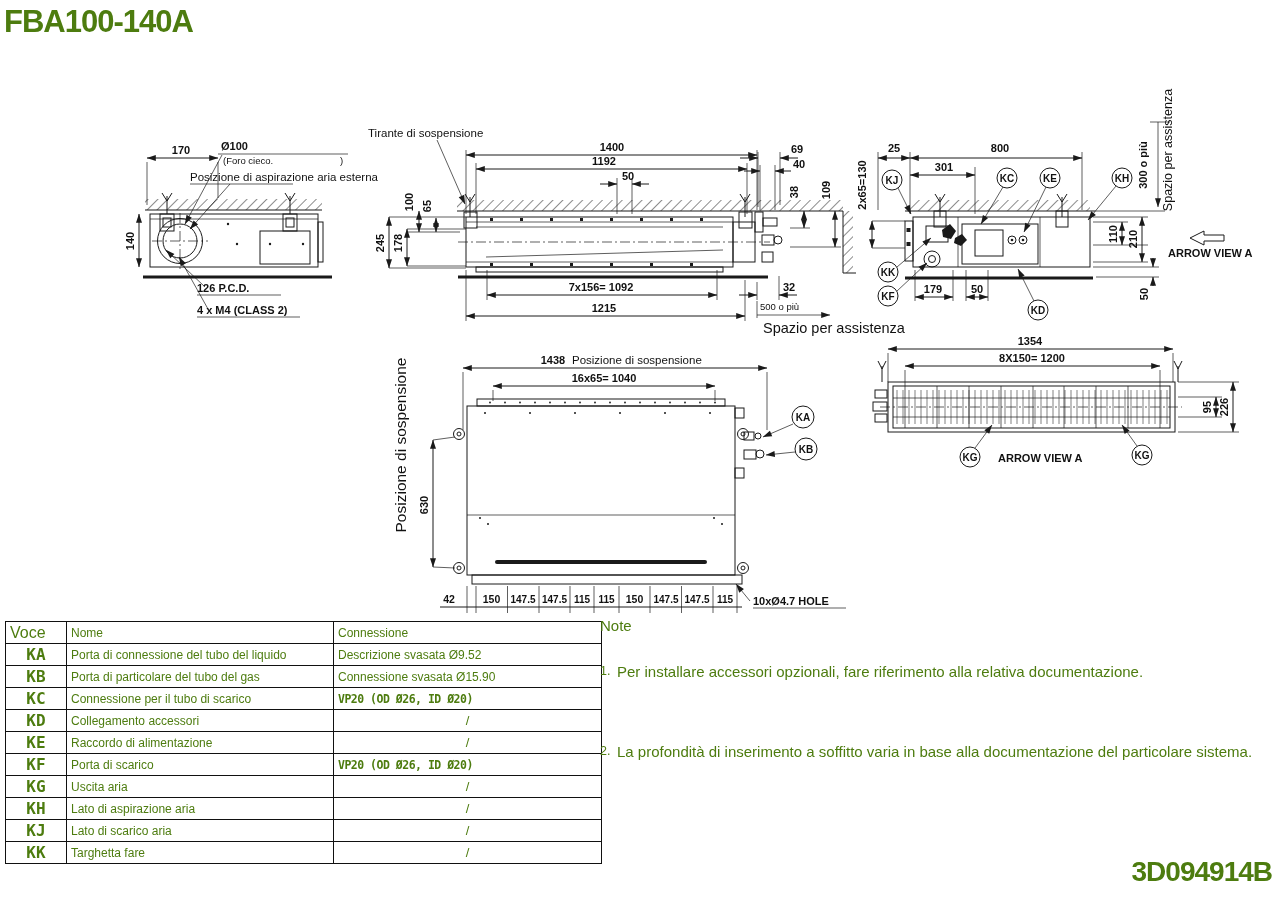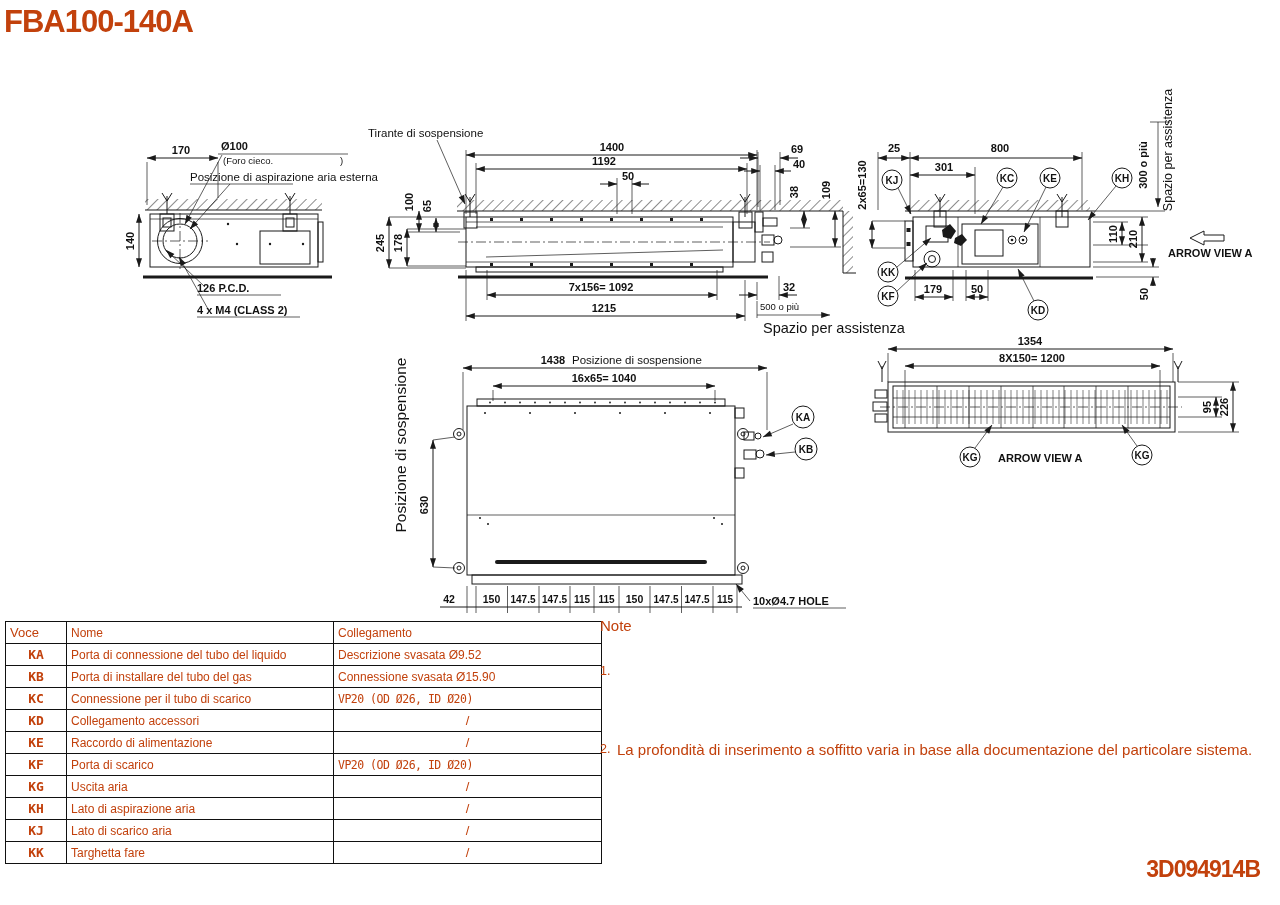--- a/index.html
+++ b/index.html
@@ -1,19 +1,19 @@
 <!DOCTYPE html>
 <html><head>
 <meta charset="utf-8">
 <style>
   html,body{margin:0;padding:0;background:#fff;}
   .page{position:relative;width:1280px;height:905px;background:#fff;overflow:hidden;
-        font-family:"Liberation Sans",sans-serif;color:#c2410c;}
+        font-family:"Liberation Sans",sans-serif;color:#4d7c0f;}
   .title{position:absolute;left:4px;top:4px;font-size:31px;font-weight:800;letter-spacing:-1px;}
-  .docnum{position:absolute;right:20px;top:856px;font-size:23px;font-weight:800;letter-spacing:-1px;}
+  .docnum{position:absolute;right:8px;top:856px;font-size:28px;font-weight:800;letter-spacing:-1px;}
   svg.draw{position:absolute;left:0;top:0;}
   svg.draw line,svg.draw rect.o,svg.draw circle.o,svg.draw path.o,svg.draw polyline{
         stroke:#1a1a1a;stroke-width:1;fill:none;}
   svg.draw .thk{stroke-width:3;}
   svg.draw .thin{stroke-width:0.7;}
   svg.draw .cc{stroke-dasharray:10 3 2 3;}
   svg.draw .fill{fill:#1a1a1a;stroke:none;}
   svg.draw text{fill:#111;font-family:"Liberation Sans",sans-serif;}
   .dim{font-size:11px;font-weight:600;text-anchor:middle;}
   .dimS{font-size:9.5px;font-weight:400;text-anchor:start;}
@@ -23,25 +23,25 @@
   .big{font-size:15.5px;text-anchor:middle;}
   .arrowtxt{font-size:11px;font-weight:700;text-anchor:start;}
   .vass{font-size:12.5px;text-anchor:middle;}
   .spz{font-size:14.5px;text-anchor:start;}
   
   table.parts{position:absolute;left:5px;top:621px;width:597px;border-collapse:collapse;
         font-size:12px;}
   table.parts td,table.parts th{border:1px solid #111;padding:1px 4px;vertical-align:middle;
         font-weight:400;text-align:left;height:19px;}
   table.parts .cvoce{width:52px;text-align:center;font-family:"DejaVu Sans Mono",monospace;
-        font-weight:700;font-size:13px;}
+        font-weight:700;font-size:16px;}
   table.parts .cnome{width:258px;margin-left:38px;}
   table.parts th.cvoce{font-family:"Liberation Sans",sans-serif;font-weight:400;text-align:left;}
   table.parts td.slash{text-align:center;font-size:13px;}
-  table.parts td.vp{font-family:"DejaVu Sans Mono",monospace;font-weight:400;font-size:11.5px;
+  table.parts td.vp{font-family:"DejaVu Sans Mono",monospace;font-weight:700;font-size:11.5px;
         letter-spacing:-0.5px;}
   
   .notes{position:absolute;left:600px;top:617px;width:676px;}
   .notes .nh{font-size:15px;}
   .note-item{display:flex;font-size:15px;line-height:1.55;}
   .note-item .n{width:17px;flex:none;font-size:12.5px;padding-top:2px;}
   .ni1{margin-top:26px;}
   .ni2{margin-top:57px;}
 </style>
 </head>
@@ -546,32 +546,32 @@
       </g>
       <text class="arrowtxt" x="998" y="462">ARROW VIEW A</text>
     </g>
   </svg>
 
   <table class="parts">
     <thead>
       <tr>
         <th class="cvoce">Voce</th>
         <th class="cnome">Nome</th>
-        <th>Collegamento</th>
+        <th>Connessione</th>
       </tr>
     </thead>
     <tbody>
       <tr>
           <td class="cvoce">KA</td>
           <td>Porta di connessione del tubo del liquido</td>
           <td>Descrizione svasata Ø9.52</td>
         </tr>
       <tr>
           <td class="cvoce">KB</td>
-          <td>Porta di installare del tubo del gas</td>
+          <td>Porta di particolare del tubo del gas</td>
           <td>Connessione svasata Ø15.90</td>
         </tr>
       <tr>
           <td class="cvoce">KC</td>
           <td>Connessione per il tubo di scarico</td>
           <td class="vp">VP20 (OD Ø26, ID Ø20)</td>
         </tr>
       <tr>
           <td class="cvoce">KD</td>
           <td>Collegamento accessori</td>
@@ -607,20 +607,21 @@
           <td>Targhetta fare</td>
           <td class="slash">/</td>
         </tr>
     </tbody>
   </table>
 
   <div class="notes">
     <div class="nh">Note</div>
     <div class="note-item ni1">
       <span class="n">1.</span>
+      <span class="t">Per installare accessori opzionali, fare riferimento alla relativa documentazione.</span>
     </div>
     <div class="note-item ni2">
       <span class="n">2.</span>
       <span class="t">La profondità di inserimento a soffitto varia in base alla documentazione del particolare sistema.</span>
     </div>
   </div>
 
   <div class="docnum">3D094914B</div>
 </div>
 

